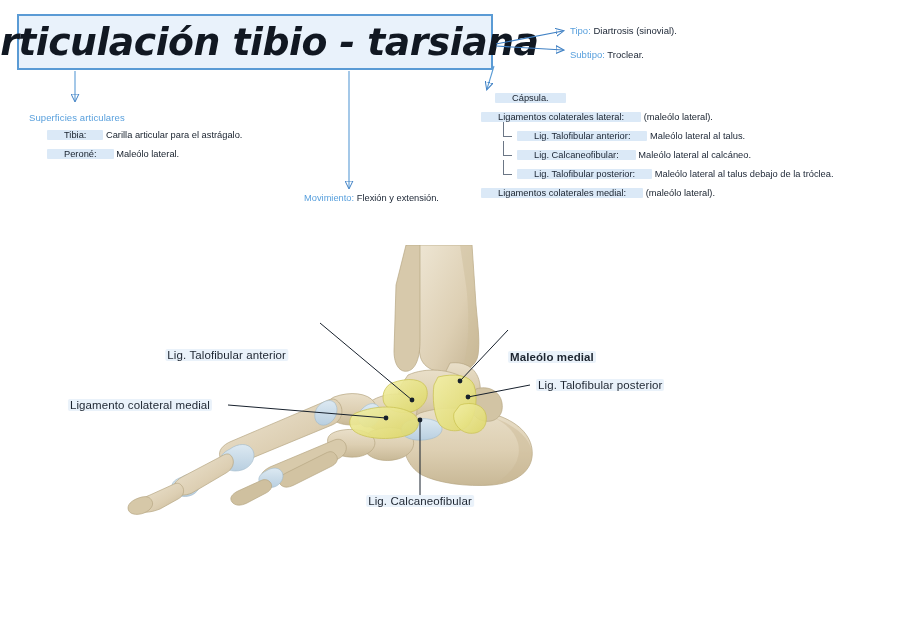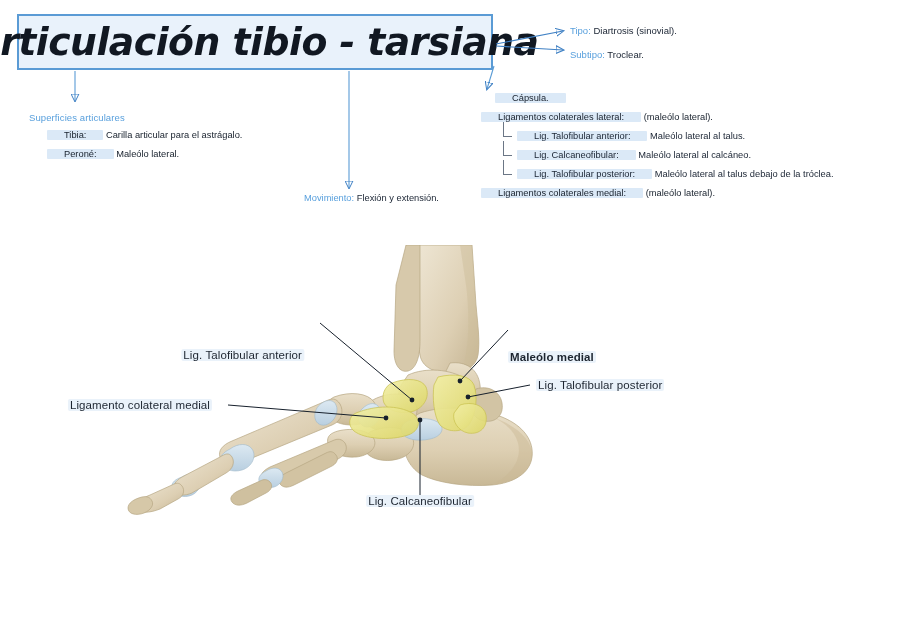--- a/index.html
+++ b/index.html
@@ -357,18 +357,18 @@
     </g>
     <g fill="#17202c">
       <circle cx="292" cy="155" r="2.4"></circle>
       <circle cx="266" cy="173" r="2.4"></circle>
       <circle cx="340" cy="136" r="2.4"></circle>
       <circle cx="348" cy="152" r="2.4"></circle>
       <circle cx="300" cy="175" r="2.4"></circle>
     </g>
   </svg>
 
-  <div class="anat-label" style="left:184px; top:110px; transform:translate(-100%,-50%);">Lig. Talofibular anterior</div>
+  <div class="anat-label" style="left:168px; top:110px; transform:translate(-100%,-50%);">Lig. Talofibular anterior</div>
   <div class="anat-label" style="left:92px; top:160px; transform:translate(-100%,-50%);">Ligamento colateral medial</div>
   <div class="anat-label" style="left:388px; top:106px;font-weight:bold;">Maleólo medial</div>
   <div class="anat-label" style="left:416px; top:140px; transform:translateY(-50%);">Lig. Talofibular posterior</div>
   <div class="anat-label" style="left:300px; top:250px; transform:translate(-50%,0);">Lig. Calcaneofibular</div>
 </div>
 
 </body></html>

